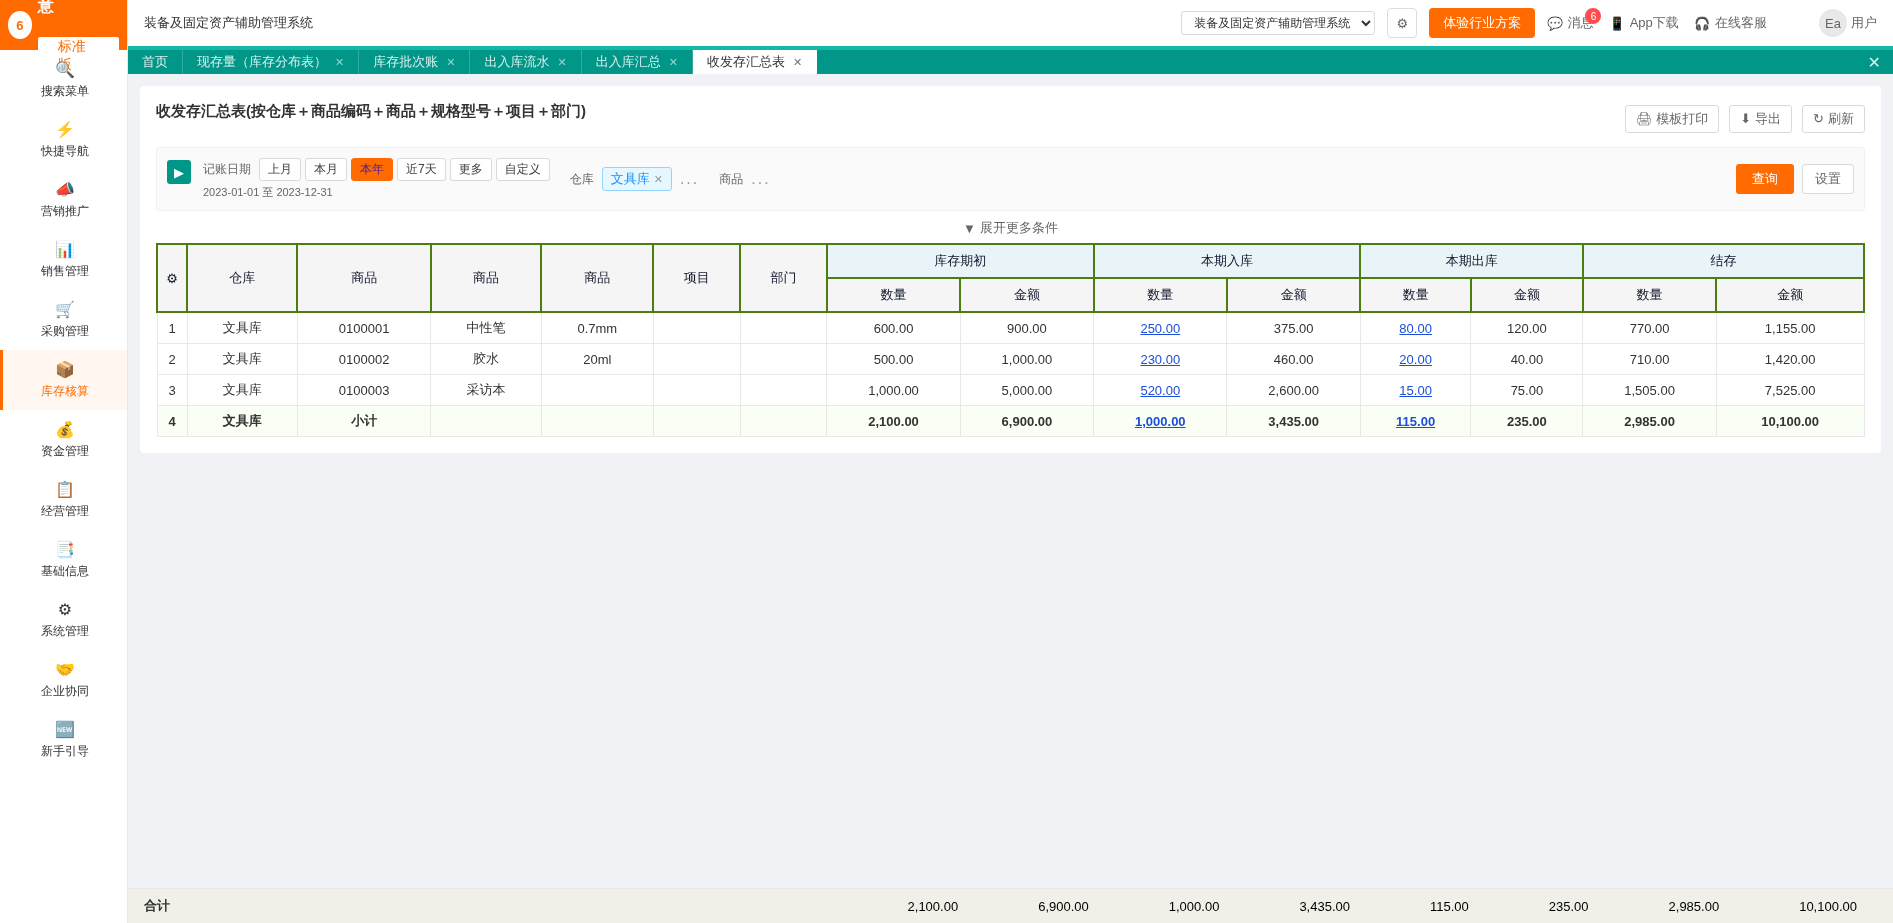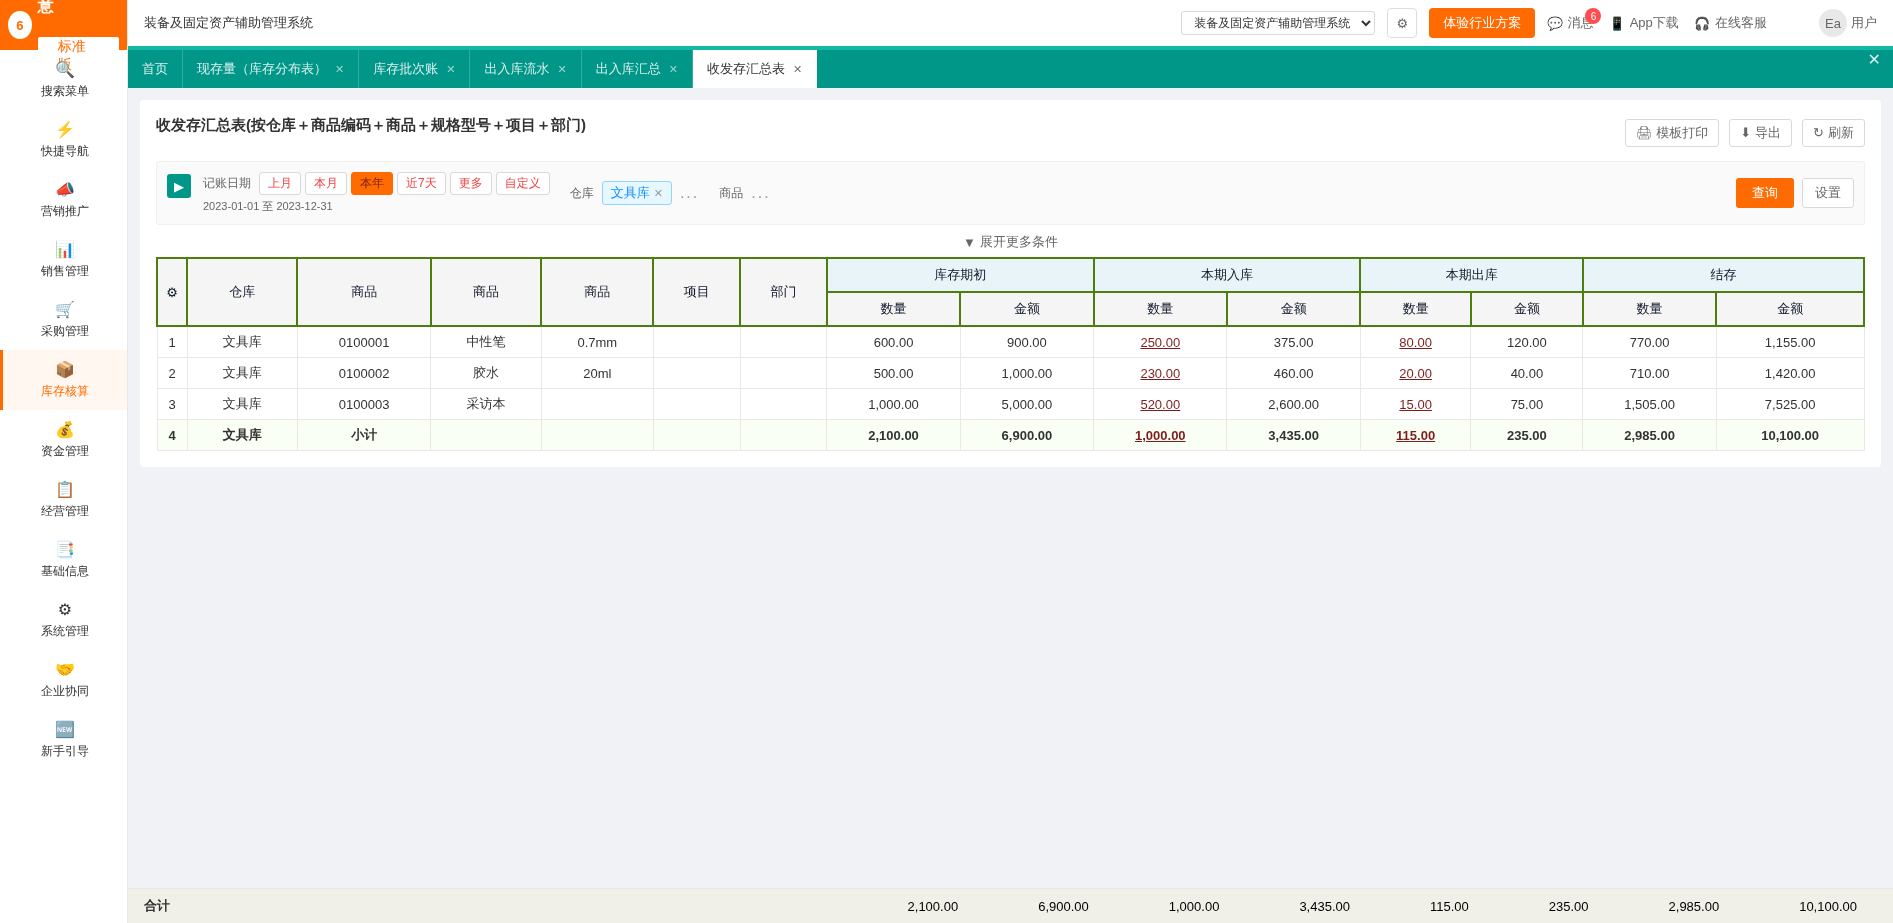--- a/index.html
+++ b/index.html
@@ -23,55 +23,55 @@
     .top-header { background: #fff; height: 50px; border-bottom: 4px solid #14b8a6; display: flex; align-items: center; padding: 0 16px; gap: 12px; }
     .system-title { color: #333; font-size: 13px; flex: 1; }
     .settings-btn { width: 30px; height: 30px; border: 1px solid #ddd; border-radius: 4px; display: flex; align-items: center; justify-content: center; cursor: pointer; color: #666; }
     .try-btn { background: #ff6b00; color: #fff; border: none; padding: 6px 14px; border-radius: 4px; cursor: pointer; font-size: 13px; }
     .header-actions { display: flex; align-items: center; gap: 16px; margin-left: auto; }
     .header-action-item { display: flex; align-items: center; gap: 4px; cursor: pointer; color: #666; font-size: 12px; position: relative; }
     .badge { background: #ff4d4f; color: #fff; border-radius: 10px; font-size: 10px; padding: 0 4px; min-width: 16px; height: 16px; display: flex; align-items: center; justify-content: center; position: absolute; top: -6px; right: -8px; }
     .user-avatar { width: 28px; height: 28px; background: #e8e8e8; border-radius: 50%; display: flex; align-items: center; justify-content: center; color: #666; margin-left: 36px; }
 
     
-    .tabs-bar { background: #009688; display: flex; height: 38px; overflow: hidden; }
+    .tabs-bar { background: #009688; display: flex; align-items: center; height: 24px; overflow: hidden; }
     .tab { display: flex; align-items: center; padding: 0 14px; height: 100%; color: rgba(255,255,255,0.85); cursor: pointer; font-size: 13px; gap: 6px; white-space: nowrap; border-right: 1px solid rgba(255,255,255,0.2); }
     .tab.active { background: #fff; color: #333; }
     .tab-close { font-size: 11px; color: inherit; opacity: 0.7; margin-left: 2px; }
     .tabs-close-all { margin-left: auto; padding: 0 12px; color: rgba(255,255,255,0.85); cursor: pointer; font-size: 16px; }
 
     
     .content { flex: 1; background: #f0f2f5; overflow-y: auto; padding: 12px; }
 
     
     .page-card { background: #fff; border-radius: 4px; padding: 16px; }
     .page-title { font-size: 15px; font-weight: bold; color: #333; margin-bottom: 14px; }
     .filter-label { color: #666; font-size: 12px; white-space: nowrap; }
     .date-btns { display: flex; gap: 4px; align-items: center; }
-    .date-btn { padding: 2px 8px; border: 1px solid #d9d9d9; border-radius: 3px; cursor: pointer; font-size: 12px; color: #ef4444; background: #fff; }
-    .date-btn.active { background: #ff6b00; color: #7f1d1d; border-color: #ff6b00; }
+    .date-btn { padding: 2px 8px; border: 1px solid #d9d9d9; border-radius: 3px; cursor: pointer; font-size: 12px; color: #404040; background: #fff; }
+    .date-btn.active { background: #ff6b00; color: #4c1d95; border-color: #ff6b00; }
     .date-range { color: #666; font-size: 11px; margin-top: 2px; }
     .warehouse-tag { display: flex; align-items: center; gap: 4px; background: #e6f7ff; border: 1px solid #91d5ff; border-radius: 3px; padding: 2px 8px; color: #1890ff; font-size: 12px; }
     .warehouse-tag-close { cursor: pointer; color: #999; font-size: 11px; }
     .filter-dots { color: #999; cursor: pointer; font-size: 16px; letter-spacing: 2px; }
     .btn-query { background: #ff6b00; color: #fff; border: none; padding: 5px 16px; border-radius: 3px; cursor: pointer; font-size: 13px; }
     .btn-set { background: #fff; color: #666; border: 1px solid #d9d9d9; padding: 5px 12px; border-radius: 3px; cursor: pointer; font-size: 13px; }
 
     
     .expand-more { display: flex; justify-content: center; margin: 6px 0; }
     .expand-btn { display: flex; align-items: center; gap: 4px; color: #666; font-size: 12px; cursor: pointer; border: none; background: none; }
     .action-btn { display: flex; align-items: center; gap: 4px; padding: 4px 10px; border: 1px solid #d9d9d9; border-radius: 3px; cursor: pointer; background: #fff; color: #666; font-size: 12px; }
 
     
     .data-table { width: 100%; border-collapse: collapse; font-size: 12px; }
     .data-table th { background: #f5f5f5; border: 2px solid #4d7c0f; padding: 7px 8px; text-align: center; color: #0f172a; font-weight: normal; white-space: nowrap; }
     .data-table td { border: 1px solid #e8e8e8; padding: 6px 8px; text-align: center; color: #333; background: #fff; }
     .data-table .subtotal td { background: #fafff5; font-weight: bold; }
     .data-table th.group-header { background: #e8f4f8; }
-    .link-text { color: #7f1d1d; text-decoration: underline; cursor: pointer; }
+    .link-text { color: #1d4ed8; text-decoration: underline; cursor: pointer; }
     .settings-col { width: 30px; cursor: pointer; color: #666; }
 
     
     .bottom-bar { background: #f0f0e8; border-top: 1px solid #e8e8e8; padding: 8px 16px; display: flex; align-items: center; font-size: 12px; }
 
     .header-select { display: flex; align-items: center; gap: 6px; }
     select.sys-select { border: 1px solid #d9d9d9; padding: 3px 8px; border-radius: 3px; font-size: 12px; background: #fff; color: #333; }
     .collapse-arrow { width: 24px; height: 24px; background: #009688; color: #fff; border-radius: 3px; display: flex; align-items: center; justify-content: center; cursor: pointer; margin-top: 2px; }
   </style>
 </head>

